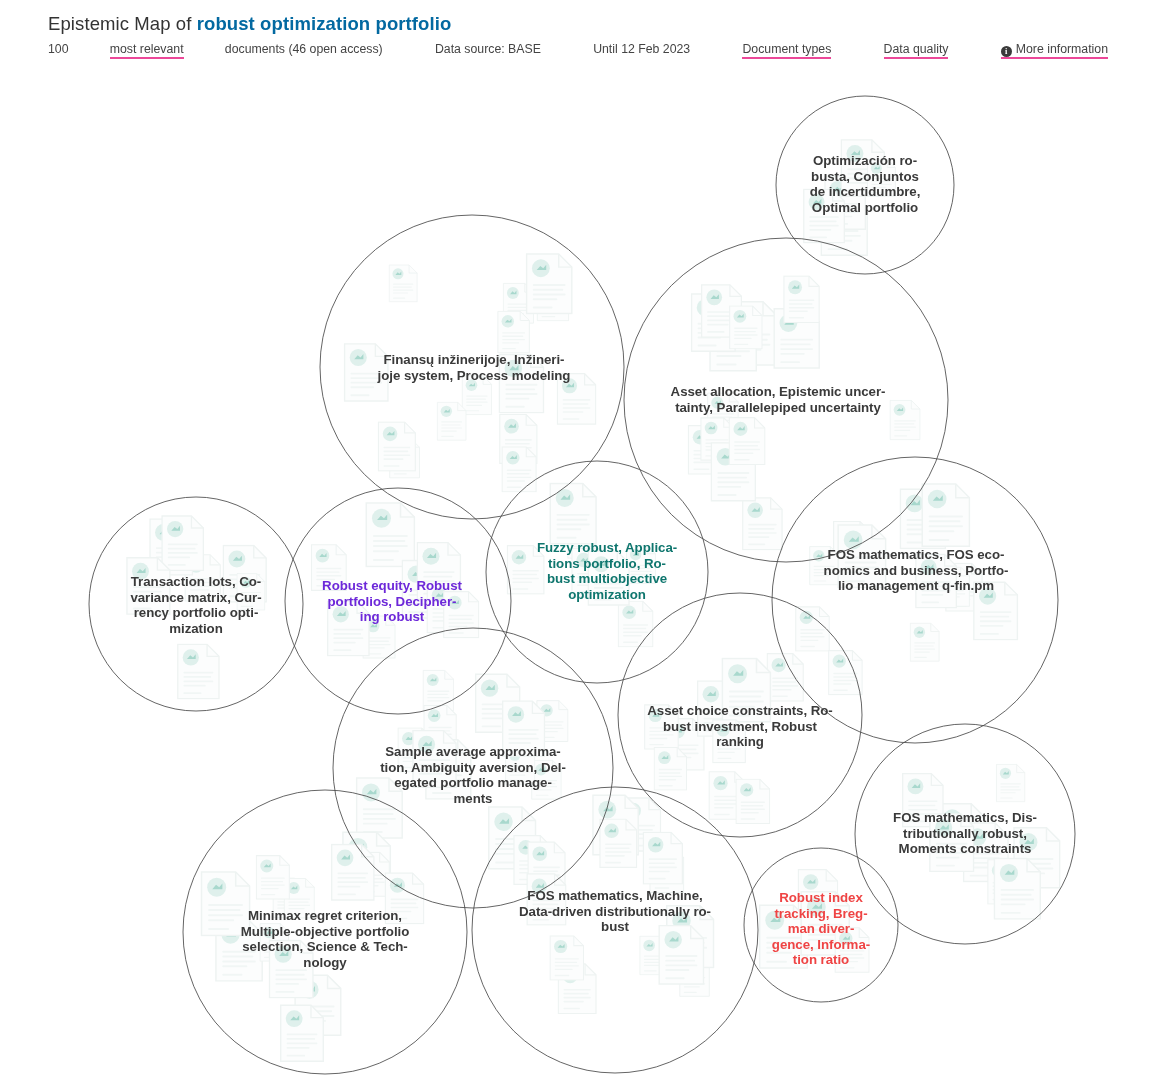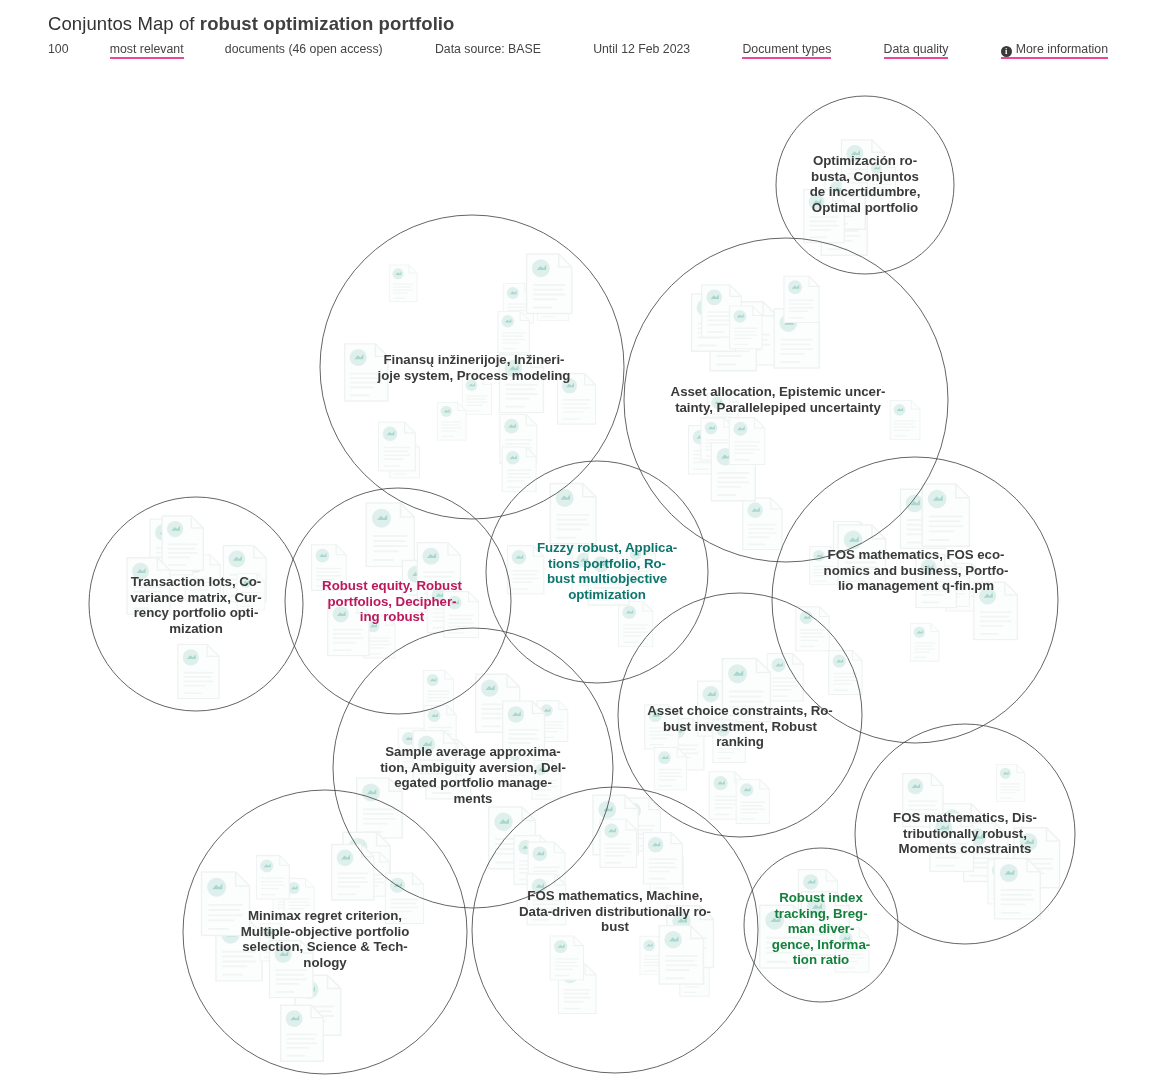--- a/index.html
+++ b/index.html
@@ -28,21 +28,21 @@
     font-size: 18.5px;
     font-weight: 400;
     color: #333333;
     letter-spacing: 0.1px;
     line-height: 1.25;
     margin: 0;
     white-space: nowrap;
   }
   #map-title .strong {
     font-weight: 700;
-    color: #404040;
+    color: #0369a1;
   }
   #subheader {
     margin-top: 7px;
     font-size: 12.3px;
     color: #444444;
     display: flex;
     align-items: baseline;
     white-space: nowrap;
     justify-content: space-between;
   }
@@ -98,21 +98,21 @@
     pointer-events: auto;
     cursor: pointer;
     letter-spacing: -0.05px;
     white-space: pre-line;
   }
 </style>
 </head>
 <body>
 
 <div id="header">
-  <h1 id="map-title"><span>Conjuntos Map of </span><span class="strong">robust optimization portfolio</span></h1>
+  <h1 id="map-title"><span>Epistemic Map of </span><span class="strong">robust optimization portfolio</span></h1>
 
   <div id="subheader">
     <span class="seg gap-sm">100</span>
     <span class="seg uline gap-sm">most relevant</span>
     <span class="seg gap-lg">documents (46 open access)</span>
     <span class="seg gap-lg">Data source: BASE</span>
     <span class="seg gap-lg">Until 12 Feb 2023</span>
     <span class="seg uline gap-lg">Document types</span>
     <span class="seg uline gap-lg">Data quality</span>
     <span class="seg uline">
@@ -292,41 +292,41 @@
 de incertidumbre,
 Optimal portfolio</div>
       <div class="bubble-label" style="left: 778px; top: 400px; width: 300px; color: rgb(58, 58, 58);">Asset allocation, Epistemic uncer-
 tainty, Parallelepiped uncertainty</div>
       <div class="bubble-label" style="left: 474px; top: 368px; width: 280px; color: rgb(58, 58, 58);">Finansų inžinerijoje, Inžineri-
 joje system, Process modeling</div>
       <div class="bubble-label" style="left: 196px; top: 605px; width: 190px; color: rgb(58, 58, 58);">Transaction lots, Co-
 variance matrix, Cur-
 rency portfolio opti-
 mization</div>
-      <div class="bubble-label" style="left: 392px; top: 601px; width: 200px; color: #be185d; text-align: center;">Robust equity, Robust
+      <div class="bubble-label" style="left: 392px; top: 601px; width: 200px; color: #6d28d9; text-align: center;">Robust equity, Robust
 portfolios, Decipher-
 ing robust</div>
       <div class="bubble-label" style="left: 607px; top: 571px; width: 196px; color: #0f766e;">Fuzzy robust, Applica-
 tions portfolio, Ro-
 bust multiobjective
 optimization</div>
       <div class="bubble-label" style="left: 916px; top: 570px; width: 260px; color: rgb(58, 58, 58);">FOS mathematics, FOS eco-
 nomics and business, Portfo-
 lio management q-fin.pm</div>
       <div class="bubble-label" style="left: 740px; top: 726px; width: 270px; color: rgb(58, 58, 58);">Asset choice constraints, Ro-
 bust investment, Robust
 ranking</div>
       <div class="bubble-label" style="left: 473px; top: 775px; width: 248px; color: rgb(58, 58, 58);">Sample average approxima-
 tion, Ambiguity aversion, Del-
 egated portfolio manage-
 ments</div>
       <div class="bubble-label" style="left: 965px; top: 833px; width: 200px; color: rgb(58, 58, 58);">FOS mathematics, Dis-
 tributionally robust,
 Moments constraints</div>
-      <div class="bubble-label" style="left: 821px; top: 929px; width: 136px; color: #15803d; text-align: center;">Robust index
+      <div class="bubble-label" style="left: 821px; top: 929px; width: 136px; color: #ef4444; text-align: center;">Robust index
 tracking, Breg-
 man diver-
 gence, Informa-
 tion ratio</div>
       <div class="bubble-label" style="left: 325px; top: 939px; width: 248px; color: rgb(58, 58, 58);">Minimax regret criterion,
 Multiple-objective portfolio
 selection, Science &amp; Tech-
 nology</div>
       <div class="bubble-label" style="left: 615px; top: 911px; width: 280px; color: rgb(58, 58, 58);">FOS mathematics, Machine,
 Data-driven distributionally ro-

